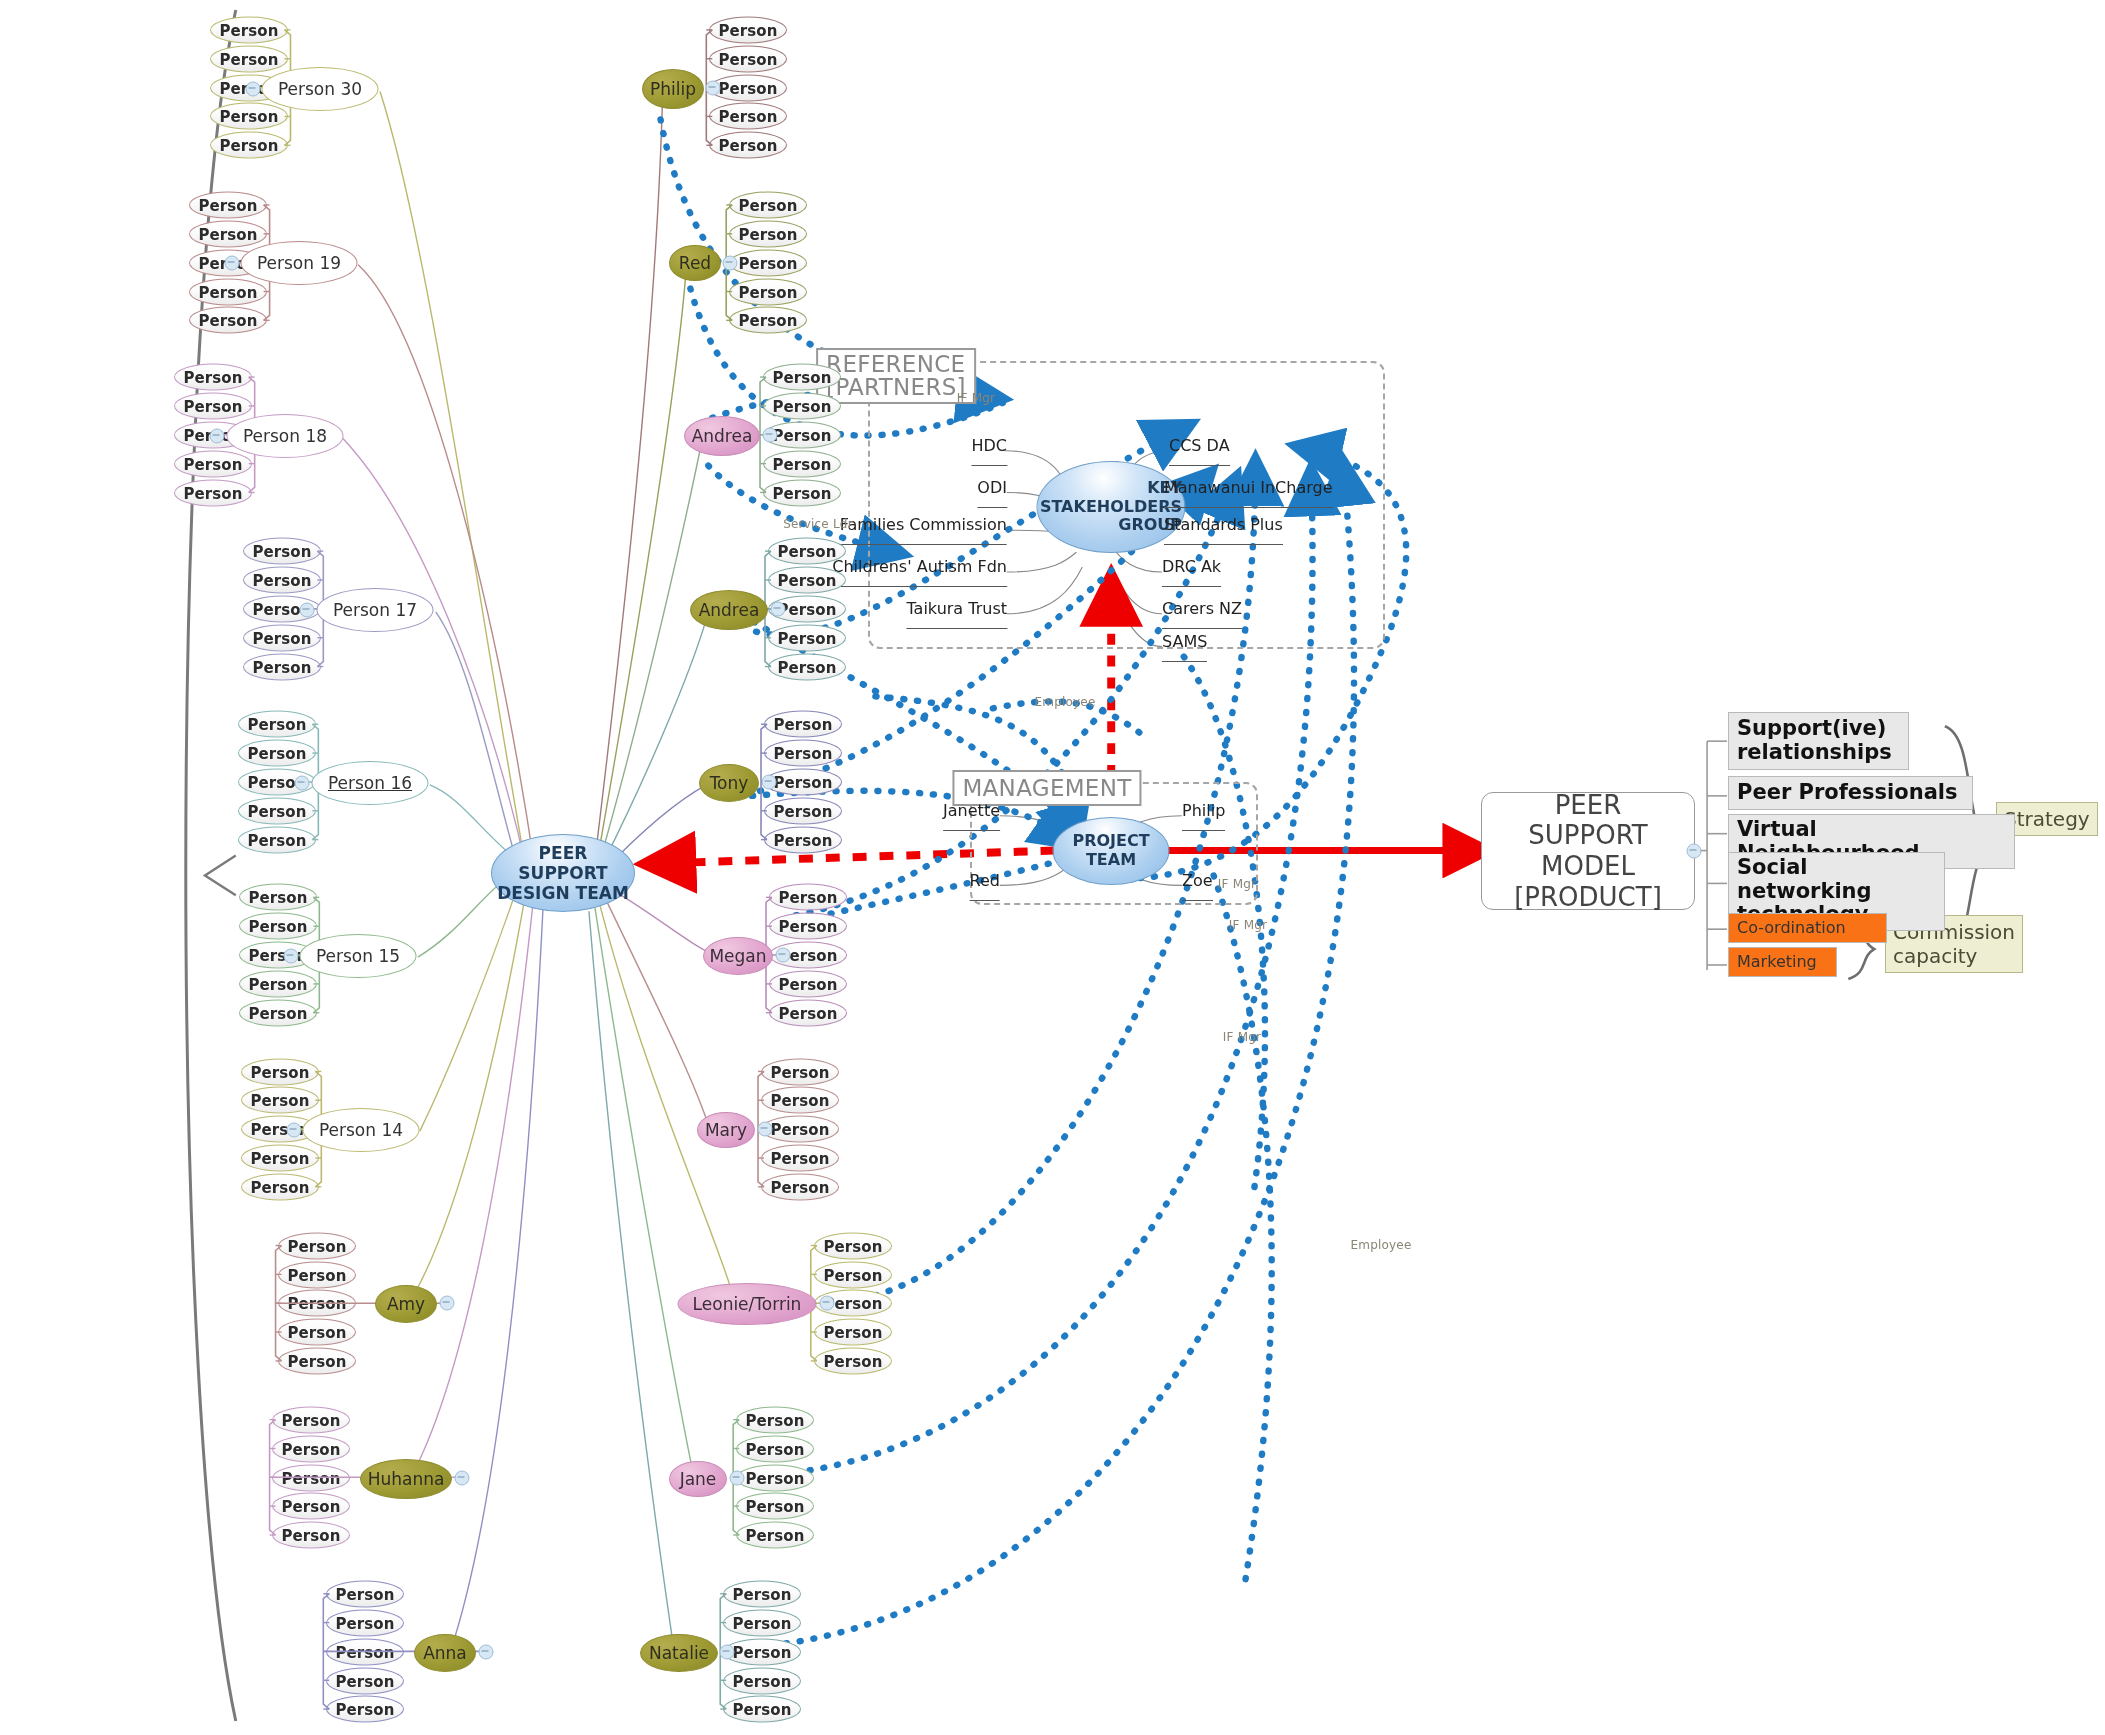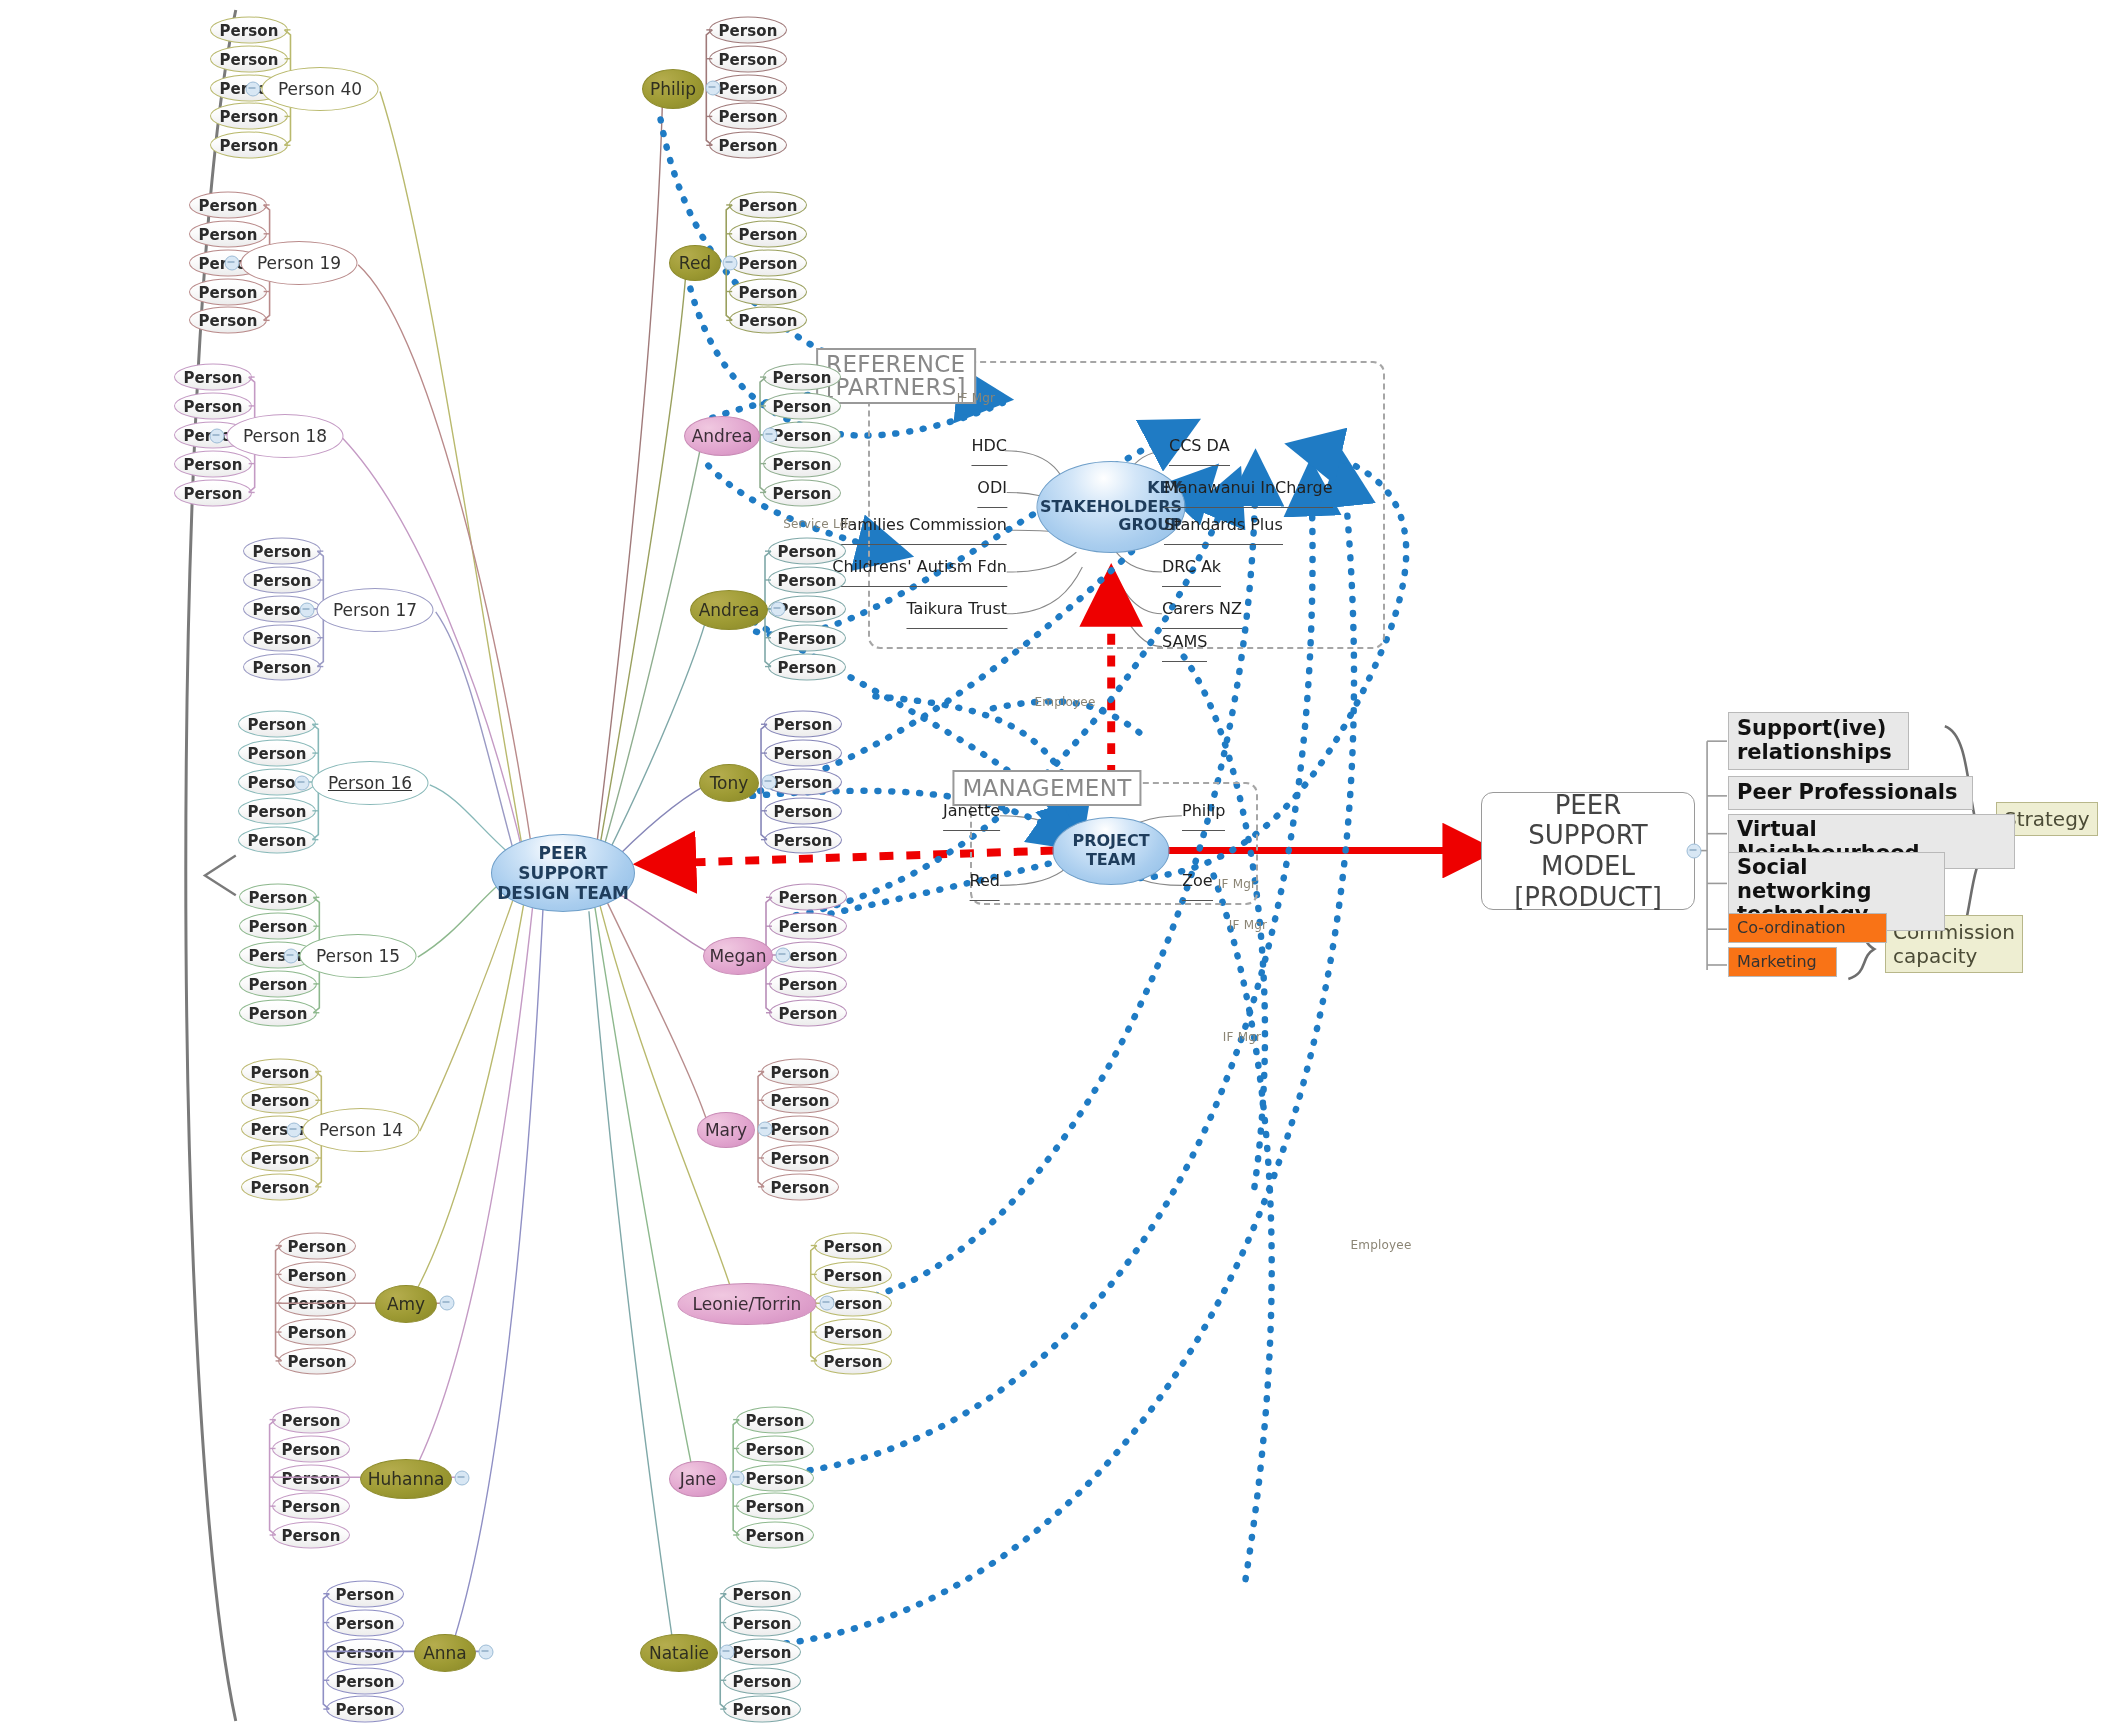--- a/index.html
+++ b/index.html
@@ -251,21 +251,21 @@
       <div class="node person" style="left: 249px; top: 145px; border: 1.4px solid rgb(185, 185, 109);">Person</div>
       <svg style="position:absolute;left:0;top:0;width:2105px;height:1735px;pointer-events:none;" viewBox="0 0 2116 1744" width="2105" height="1735">
         <path d="M286 30 L292 35 L292 141 L286 146
                        M292 88 L260 88" stroke="#b9b96d" stroke-width="1.6" fill="none"></path>
         <path d="M286 30 L292 30" stroke="#b9b96d" stroke-width="1.4" fill="none"></path>
         <path d="M286 59 L292 59" stroke="#b9b96d" stroke-width="1.4" fill="none"></path>
         <path d="M286 88 L292 88" stroke="#b9b96d" stroke-width="1.4" fill="none"></path>
         <path d="M286 117 L292 117" stroke="#b9b96d" stroke-width="1.4" fill="none"></path>
         <path d="M286 146 L292 146" stroke="#b9b96d" stroke-width="1.4" fill="none"></path>
       </svg>
-      <div class="node pnum" style="left: 320px; top: 89px; border: 1.4px solid rgb(185, 185, 109);">Person 40</div>
+      <div class="node pnum" style="left: 320px; top: 89px; border: 1.4px solid rgb(185, 185, 109);">Person 30</div>
       <div class="collapse" style="left: 253px; top: 89px;"></div>
       <div class="node person" style="left: 228px; top: 205px; border: 1.4px solid rgb(185, 138, 138);">Person</div>
       <div class="node person" style="left: 228px; top: 234px; border: 1.4px solid rgb(185, 138, 138);">Person</div>
       <div class="node person" style="left: 228px; top: 263px; border: 1.4px solid rgb(185, 138, 138);">Person</div>
       <div class="node person" style="left: 228px; top: 292px; border: 1.4px solid rgb(185, 138, 138);">Person</div>
       <div class="node person" style="left: 228px; top: 320px; border: 1.4px solid rgb(185, 138, 138);">Person</div>
       <svg style="position:absolute;left:0;top:0;width:2105px;height:1735px;pointer-events:none;" viewBox="0 0 2116 1744" width="2105" height="1735">
         <path d="M265 206 L271 211 L271 317 L265 322
                        M271 264 L239 264" stroke="#b98a8a" stroke-width="1.6" fill="none"></path>
         <path d="M265 206 L271 206" stroke="#b98a8a" stroke-width="1.4" fill="none"></path>

